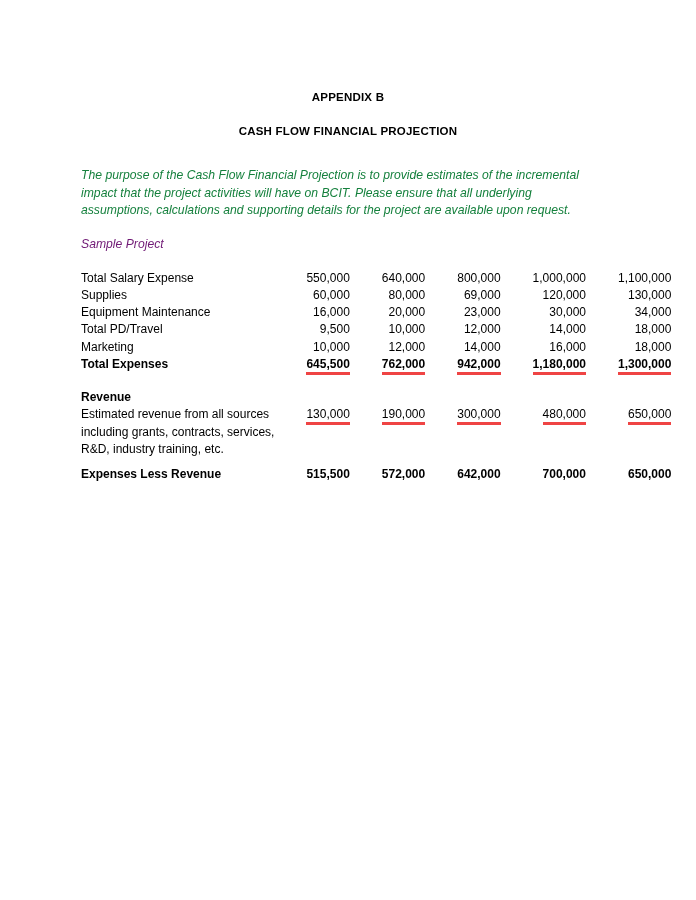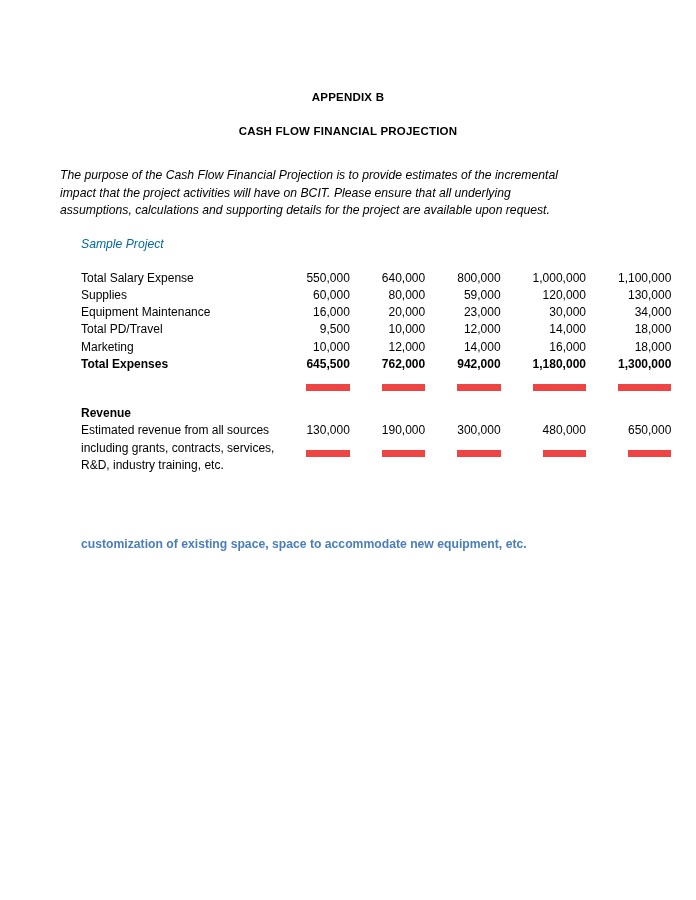--- a/index.html
+++ b/index.html
@@ -26,30 +26,30 @@
   .heading {
     text-align: center;
     font-weight: bold;
     font-size: 11.5px;
     letter-spacing: 0.2px;
   }
   #appendix-heading { margin-top: 91px; }
   #doc-title { margin-top: 22px; }
 
   .intro {
-    margin: 30px 0 0 60px;
+    margin: 30px 0 0 81px;
     width: 515px;
-    color: #000000;
+    color: #15803d;
     font-style: italic;
     font-size: 12.2px;
     line-height: 17.5px;
   }
   .sample-project {
     margin: 17px 0 0 81px;
-    color: #0369a1;
+    color: #701a75;
     font-style: italic;
     font-size: 12.2px;
   }
 
   table.fin {
     margin: 19px 0 0 81px;
     width: 534px;
     border-collapse: collapse;
     font-size: 12px;
   }
@@ -67,22 +67,22 @@
   
   td.c1 { width: 62px; }
   td.c2 { width: 63px; }
   td.c3 { width: 62px; }
   td.c4 { width: 63px; }
   td.c5 { width: 74px; }
 
   tr.bold td { font-weight: bold; }
   .underline-val {
     display: inline-block;
-    border-bottom: 7px solid #ef4444;
-    padding-bottom: 12px;
+    border-bottom: 3px solid #ef4444;
+    padding-bottom: 0px;
     line-height: 15px;
     margin-left: 32px;
   }
   tr.spacer td { height: 14px; line-height: 14px; font-size: 1px; }
   tr.spacer-sm td { height: 8px; line-height: 8px; font-size: 1px; }
   tr.spacer-lg td { height: 20px; line-height: 20px; font-size: 1px; }
 
   .desc-line { display: block; }
 
   .footer-note {
@@ -123,21 +123,21 @@
         <td class="num c2">640,000</td>
         <td class="num c3">800,000</td>
         <td class="num c4">1,000,000</td>
         <td class="num c5">1,100,000</td>
       </tr>
 
       <tr>
         <td class="label">Supplies</td>
         <td class="num c1">60,000</td>
         <td class="num c2">80,000</td>
-        <td class="num c3">59,000</td>
+        <td class="num c3">69,000</td>
         <td class="num c4">120,000</td>
         <td class="num c5">130,000</td>
       </tr>
 
       <tr>
         <td class="label">Equipment Maintenance</td>
         <td class="num c1">16,000</td>
         <td class="num c2">20,000</td>
         <td class="num c3">23,000</td>
         <td class="num c4">30,000</td>
@@ -194,27 +194,34 @@
         <td class="num c2"><span class="underline-val">190,000</span></td>
         <td class="num c3"><span class="underline-val">300,000</span></td>
         <td class="num c4"><span class="underline-val">480,000</span></td>
         <td class="num c5"><span class="underline-val">650,000</span></td>
       </tr>
 
       <tr class="spacer-sm">
           <td colspan="6"></td>
         </tr>
 
+      <tr class="bold">
+        <td class="label">Expenses Less Revenue</td>
+        <td class="num c1">515,500</td>
+        <td class="num c2">572,000</td>
+        <td class="num c3">642,000</td>
+        <td class="num c4">700,000</td>
+        <td class="num c5">650,000</td>
+      </tr>
 
       <tr class="spacer-lg">
           <td colspan="6"></td>
         </tr>
 
     </tbody>
   </table>
 
   <div class="footer-note">
-    <span class="desc-line">customization of existing space, space to accommodate new equipment, etc.</span>
   </div>
 
   <div class="page-number">8</div>
 
 </div>
 
 </body></html>

